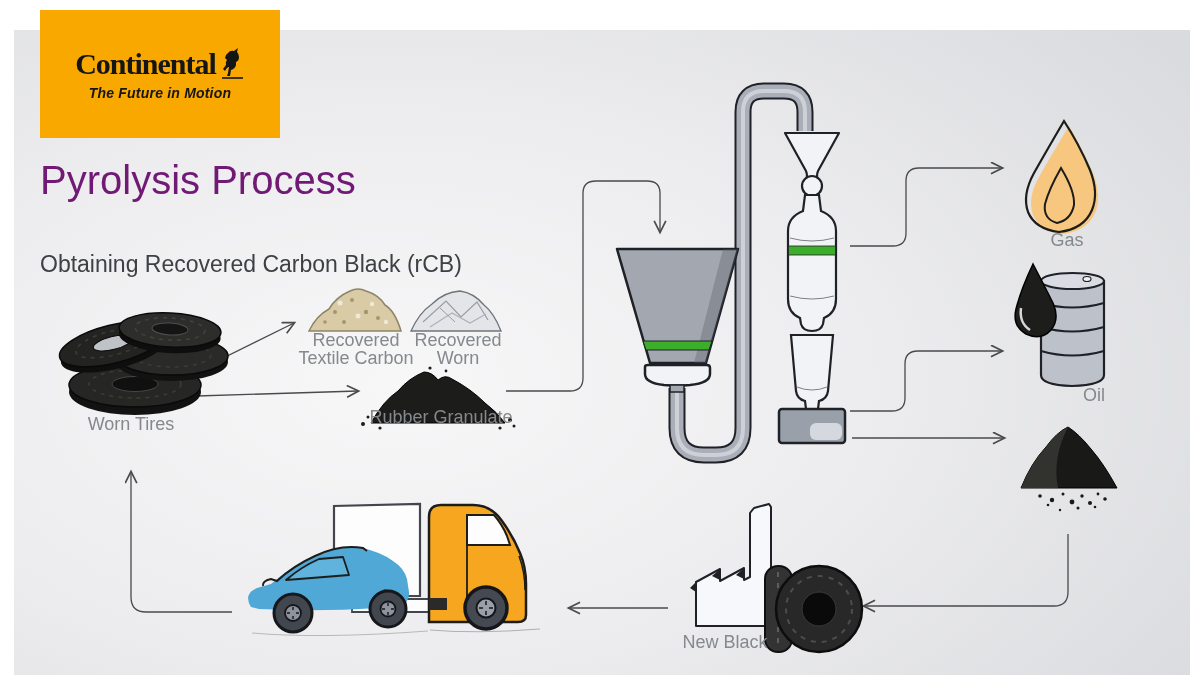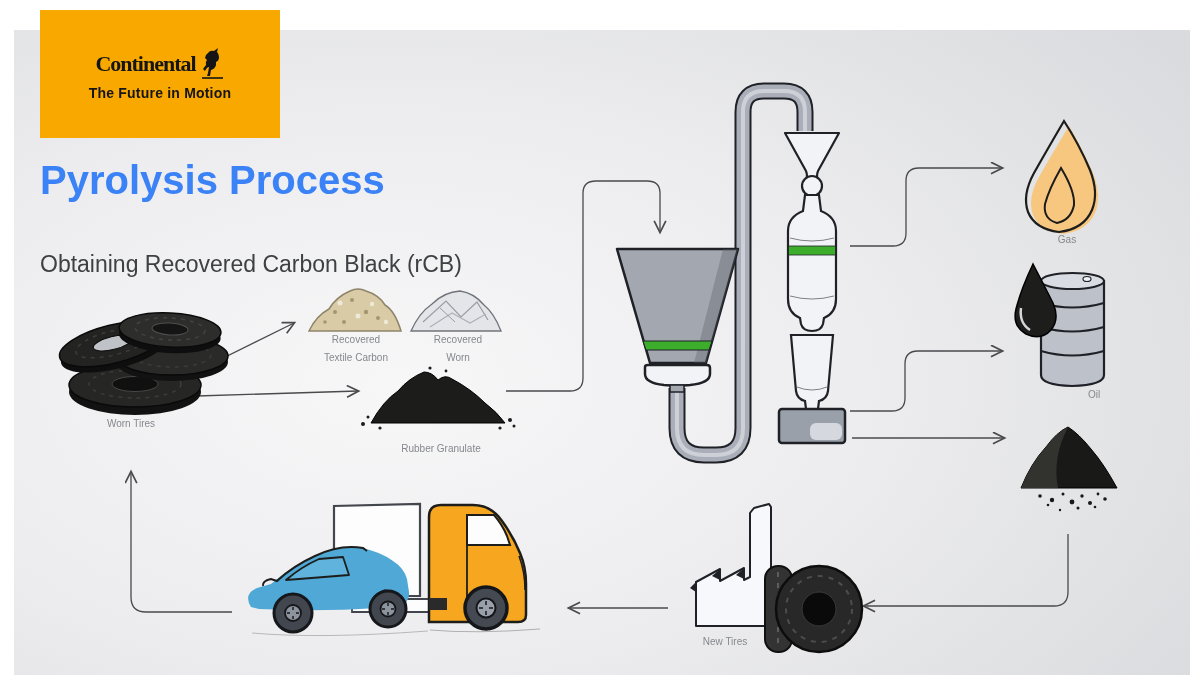--- a/index.html
+++ b/index.html
@@ -4,26 +4,26 @@
 <style>
   html,body{margin:0;padding:0;background:#ffffff;}
   .page{position:relative;width:1200px;height:692px;background:#ffffff;overflow:hidden;
         font-family:"Liberation Sans","DejaVu Sans",sans-serif;}
   .canvas{position:absolute;left:14px;top:30px;width:1176px;height:645px;
           background:radial-gradient(ellipse 980px 560px at 32% 55%, #f7f7f8 0%, #ededef 48%, #dadbde 100%);}
   .logo{position:absolute;left:40px;top:10px;width:240px;height:128px;background:#F9A800;
         display:flex;flex-direction:column;align-items:center;justify-content:center;}
   .logo-row{display:flex;align-items:flex-end;}
   .wordmark{font-family:"Liberation Serif","DejaVu Serif",serif;font-weight:bold;
-            font-size:22px;line-height:34px;color:#151515;letter-spacing:-1px;}
+            font-size:30px;line-height:34px;color:#151515;letter-spacing:-1px;}
   .horse{margin-left:3px;margin-bottom:2px;}
-  .tagline{font-size:14px;font-weight:bold;color:#151515;margin-top:4px;letter-spacing:0.2px;}
-  .title{position:absolute;left:40px;top:158px;font-size:40px;font-weight:bold;color:#3b82f6;}
+  .tagline{font-size:14px;font-weight:bold;color:#151515;margin-top:4px;letter-spacing:0.2px;font-style:italic;}
+  .title{position:absolute;left:40px;top:158px;font-size:40px;font-weight:normal;color:#701a75;}
   .subtitle{position:absolute;left:40px;top:208px;font-size:23px;color:#3E4043;margin-top:43px;}
-  .lbl{position:absolute;transform:translateX(-50%);text-align:center;font-size:10px;
+  .lbl{position:absolute;transform:translateX(-50%);text-align:center;font-size:18px;
        color:#85888D;line-height:18px;white-space:nowrap;}
   svg.art{position:absolute;left:0;top:0;}
   .sketch{fill:none;stroke:#4a4a4d;stroke-width:1.3px;}
 </style>
 </head>
 <body>
 
 <div class="page">
   <div class="canvas"></div>
 
@@ -223,17 +223,17 @@
 
   <div class="lbl" style="left:131px;top:415px">Worn Tires</div>
   <div class="lbl" style="left:356px;top:331px">
     <div>Recovered</div>
     <div>Textile Carbon</div>
   </div>
   <div class="lbl" style="left:458px;top:331px">
     <div>Recovered</div>
     <div>Worn</div>
   </div>
-  <div class="lbl" style="left:441px;top:440px">Rubber Granulate</div>
+  <div class="lbl" style="left:441px;top:408px">Rubber Granulate</div>
   <div class="lbl" style="left:1067px;top:231px">Gas</div>
   <div class="lbl" style="left:1094px;top:386px">Oil</div>
-  <div class="lbl" style="left:725px;top:633px">New Tires</div>
+  <div class="lbl" style="left:725px;top:633px">New Black</div>
 </div>
 
 </body></html>

